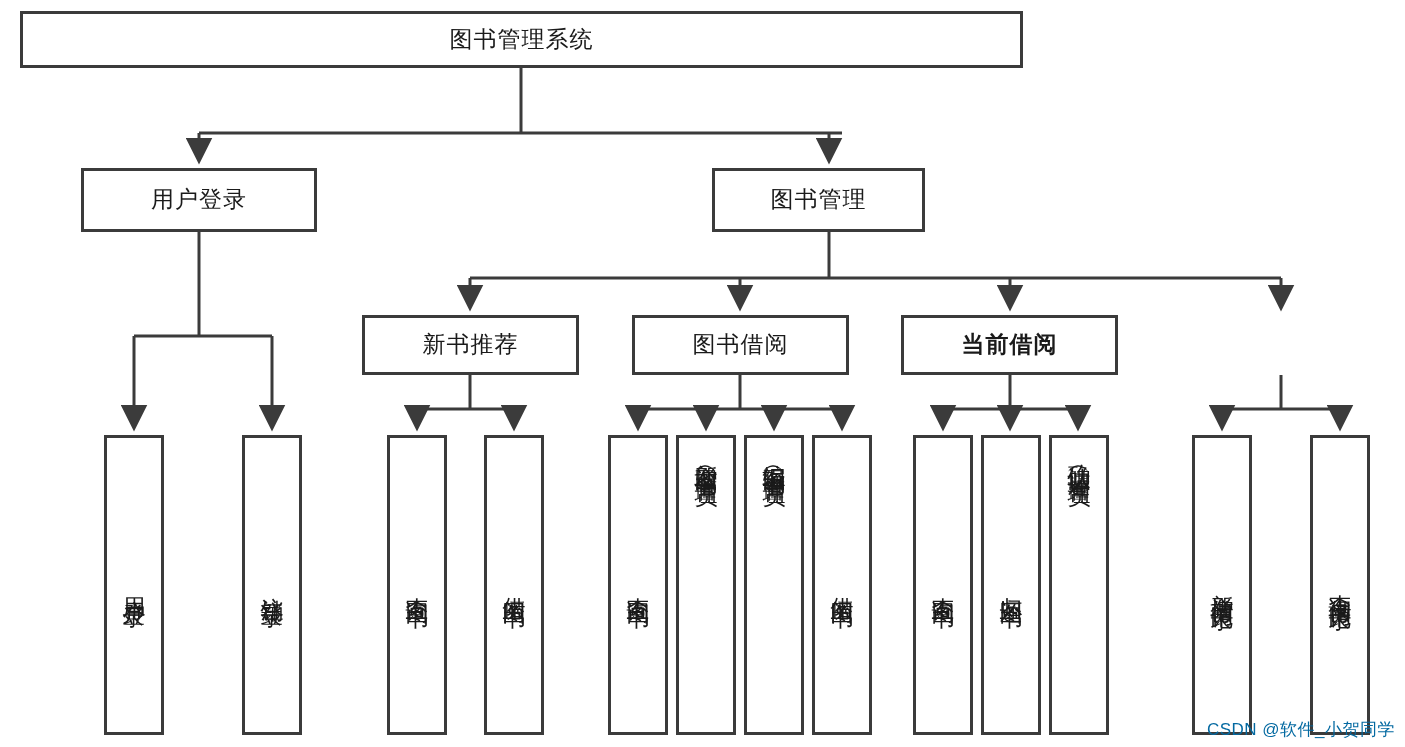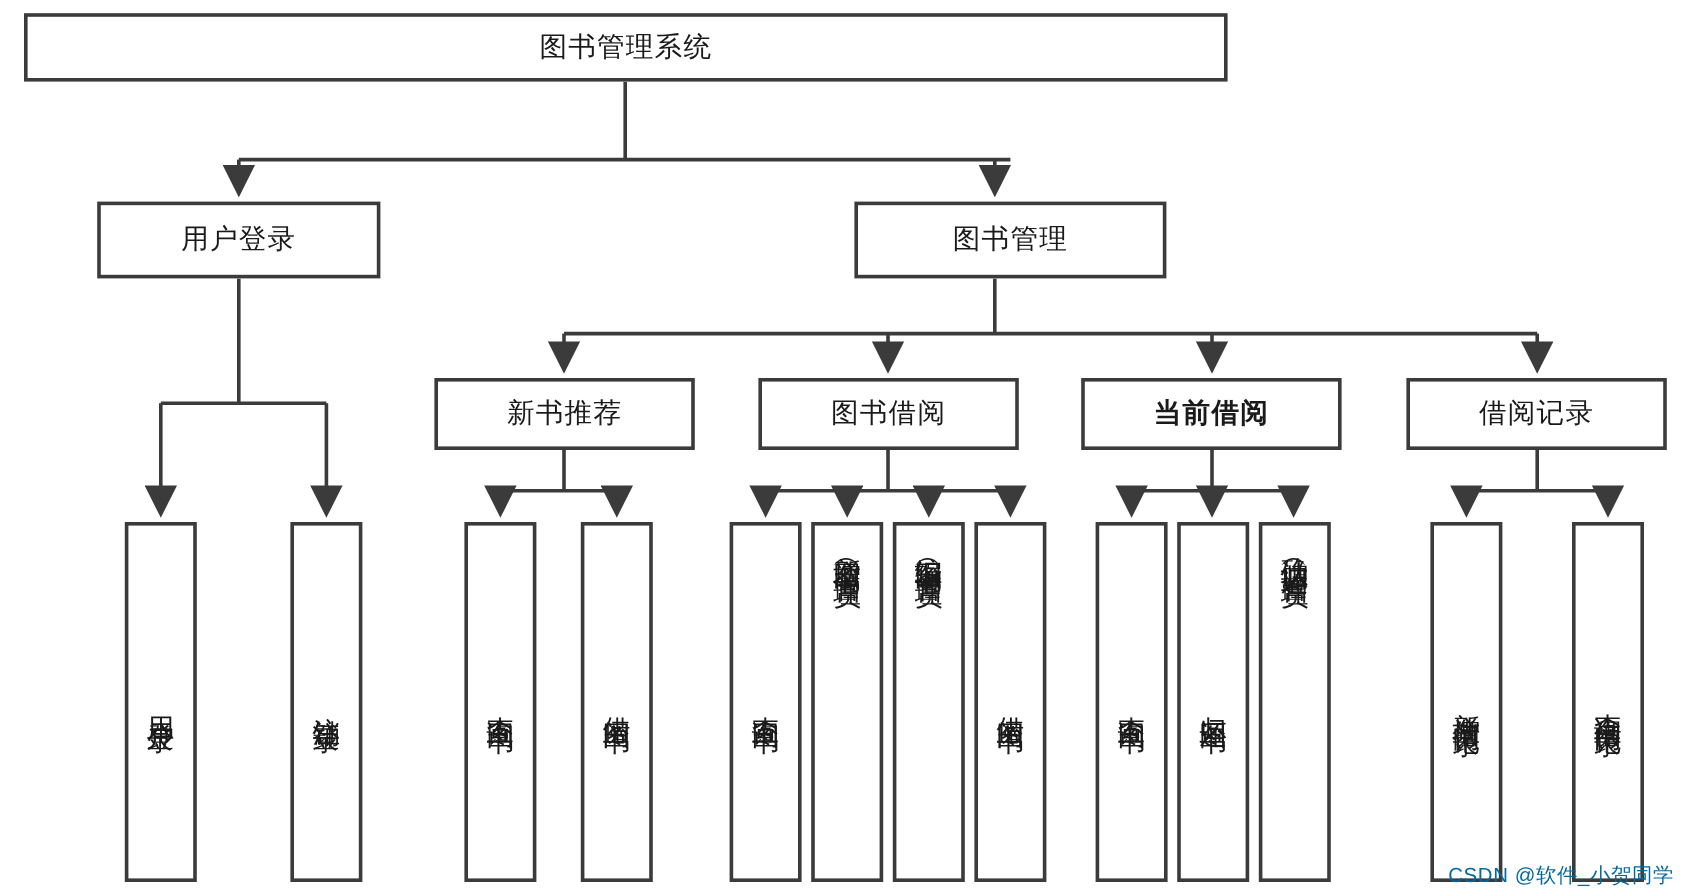--- a/index.html
+++ b/index.html
@@ -119,35 +119,32 @@
     </g>
   </svg>
 
   <div class="node horiz" style="left:20px; top:11px; width:1003px; height:57px;">
     <span>图书管理系统</span>
   </div>
 
   <div class="node horiz" style="left:81px; top:168px; width:236px; height:64px;">
     <span>用户登录</span>
   </div>
-  <div class="node horiz" style="left:712px; top:168px; width:260px; height:64px;">
+  <div class="node horiz" style="left:712px; top:168px; width:213px; height:64px;">
     <span>图书管理</span>
   </div>
 
   <div class="node horiz" style="left:362px; top:315px; width:217px; height:60px;">
     <span>新书推荐</span>
   </div>
   <div class="node horiz" style="left:632px; top:315px; width:217px; height:60px;">
     <span>图书借阅</span>
   </div>
   <div class="node horiz" style="left:901px; top:315px; width:217px; height:60px;font-weight:bold;">
     <span>当前借阅</span>
-  </div>
-  <div class="node horiz" style="left:1172px; top:315px; width:217px; height:60px;">
-    <span>借阅记录</span>
   </div>
 
   <div class="node vert centered" style="left:104px; top:435px; width:60px; height:300px;">
     <span>用户登录</span>
   </div>
   <div class="node vert centered" style="left:242px; top:435px; width:60px; height:300px;">
     <span>注销登录</span>
   </div>
 
   <div class="node vert centered" style="left:387px; top:435px; width:60px; height:300px;">

